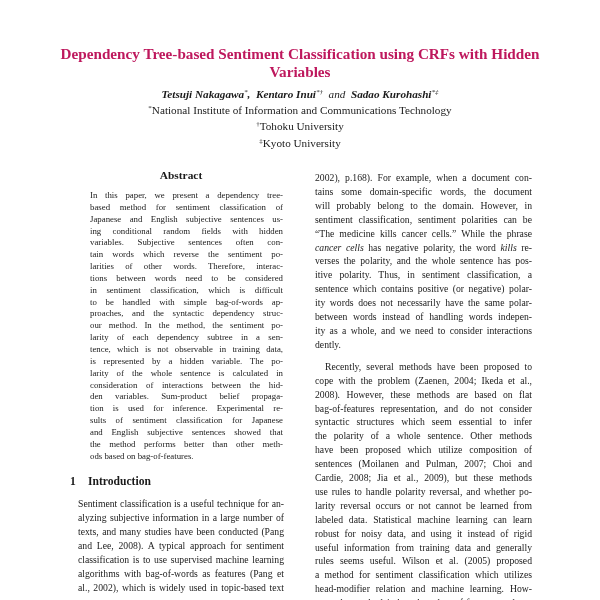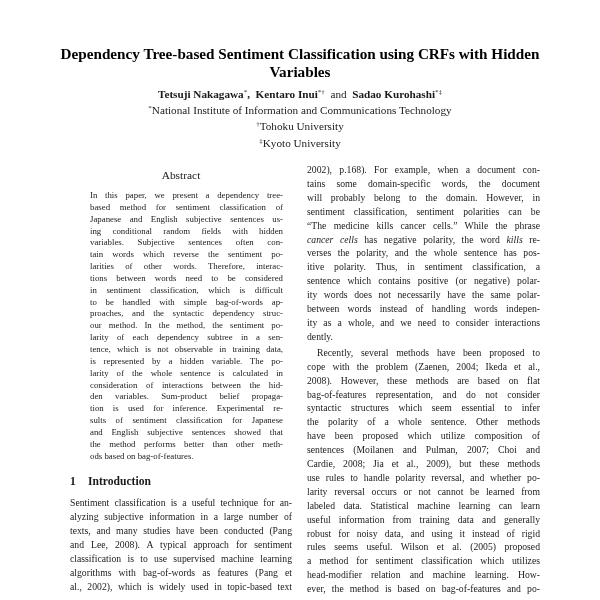--- a/index.html
+++ b/index.html
@@ -1,32 +1,32 @@
 <!DOCTYPE html>
 <html><head>
 <meta charset="utf-8">
 <style>
   html, body { margin: 0; padding: 0; background: #ffffff; }
   body { width: 600px; height: 600px; overflow: hidden; position: relative;
          font-family: "Liberation Serif", "DejaVu Serif", serif; color: #1a1a1a; }
   .page { position: absolute; left: 0; top: 0; width: 600px; height: 600px; background: #fff; }
   .title { position: absolute; left: 60px; top: 45px; width: 480px; text-align: center;
-           font-weight: bold; font-size: 15.2px; line-height: 18px; color: #000000; }
+           font-weight: bold; font-size: 15.2px; line-height: 18px; color: #be185d; }
   .authors { position: absolute; left: 60px; top: 85px; width: 480px; text-align: center;
              font-size: 11.2px; line-height: 14.2px; }
-  .authors .names { font-weight: bold; }
+  .authors .names { font-weight: bold; font-style: italic; }
   .authors sup { font-size: 7px; vertical-align: 4px; font-weight: normal; }
   .col-left { position: absolute; left: 70px; top: 168px; width: 222px; }
   .col-right { position: absolute; left: 307px; top: 163px; width: 233px; }
-  .abstract-title { text-align: center; font-weight: normal; font-size: 11.4px; line-height: 14px; margin: 0 0 5px 0; }
+  .abstract-title { text-align: center; font-weight: bold; font-size: 11.4px; line-height: 14px; margin: 0 0 5px 0; }
   .abstract-body { margin: 8px 0 0 20px; width: 193px; font-size: 8.8px; line-height: 11.85px;
                    text-align: justify; hyphens: manual; }
   .section-head { font-weight: bold; font-size: 11.6px; line-height: 14px; margin: 13px 0 7px 0; }
   .section-head .num { display: inline-block; width: 18px; }
-  .para { font-size: 9.7px; line-height: 13.9px; text-align: justify; margin: 0; }
+  .para { font-size: 9.7px; line-height: 13.9px; text-align: justify; margin: 8px; }
   .para em { font-style: italic; }
   .line { display: block; white-space: nowrap; text-align-last: justify; text-align: justify; }
   .line.last { text-align-last: left; }
 </style>
 </head>
 <body>
 
 <div class="page">
 
   <div class="title">
@@ -110,22 +110,22 @@
         <span class="line">2008).  However, these methods are based on flat</span>
         <span class="line">bag-of-features representation, and do not consider</span>
         <span class="line">syntactic structures which seem essential to infer</span>
         <span class="line">the polarity of a whole sentence.  Other methods</span>
         <span class="line">have been proposed which utilize composition of</span>
         <span class="line">sentences (Moilanen and Pulman, 2007; Choi and</span>
         <span class="line">Cardie, 2008; Jia et al., 2009), but these methods</span>
         <span class="line">use rules to handle polarity reversal, and whether po-</span>
         <span class="line">larity reversal occurs or not cannot be learned from</span>
         <span class="line">labeled data.  Statistical machine learning can learn</span>
+        <span class="line">robust for noisy data, and using it instead of rigid</span>
         <span class="line">useful information from training data and generally</span>
-        <span class="line">robust for noisy data, and using it instead of rigid</span>
         <span class="line">rules seems useful.  Wilson et al. (2005) proposed</span>
         <span class="line">a method for sentiment classification which utilizes</span>
         <span class="line">head-modifier relation and machine learning.  How-</span>
         <span class="line">ever, the method is based on bag-of-features and po-</span>
       </div>
   </div>
 
 </div>
 
 </body></html>

